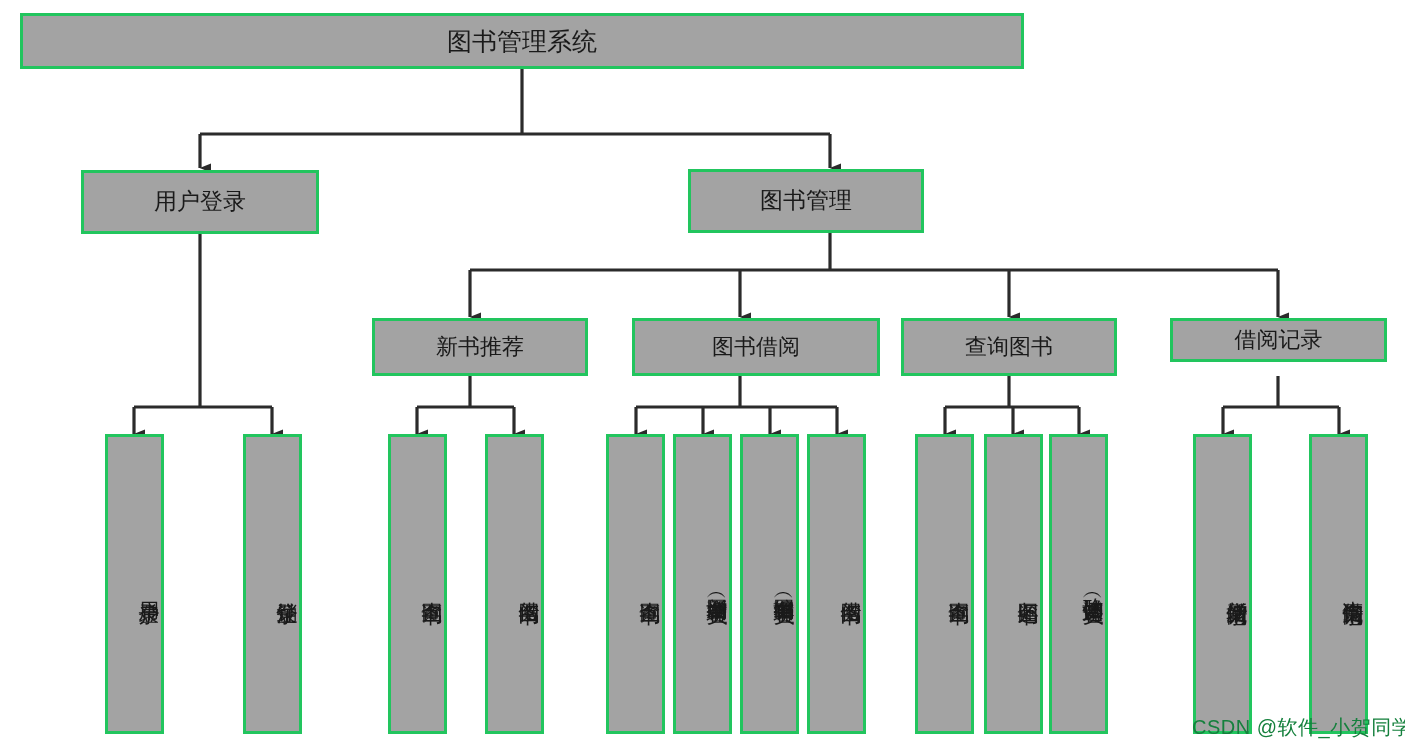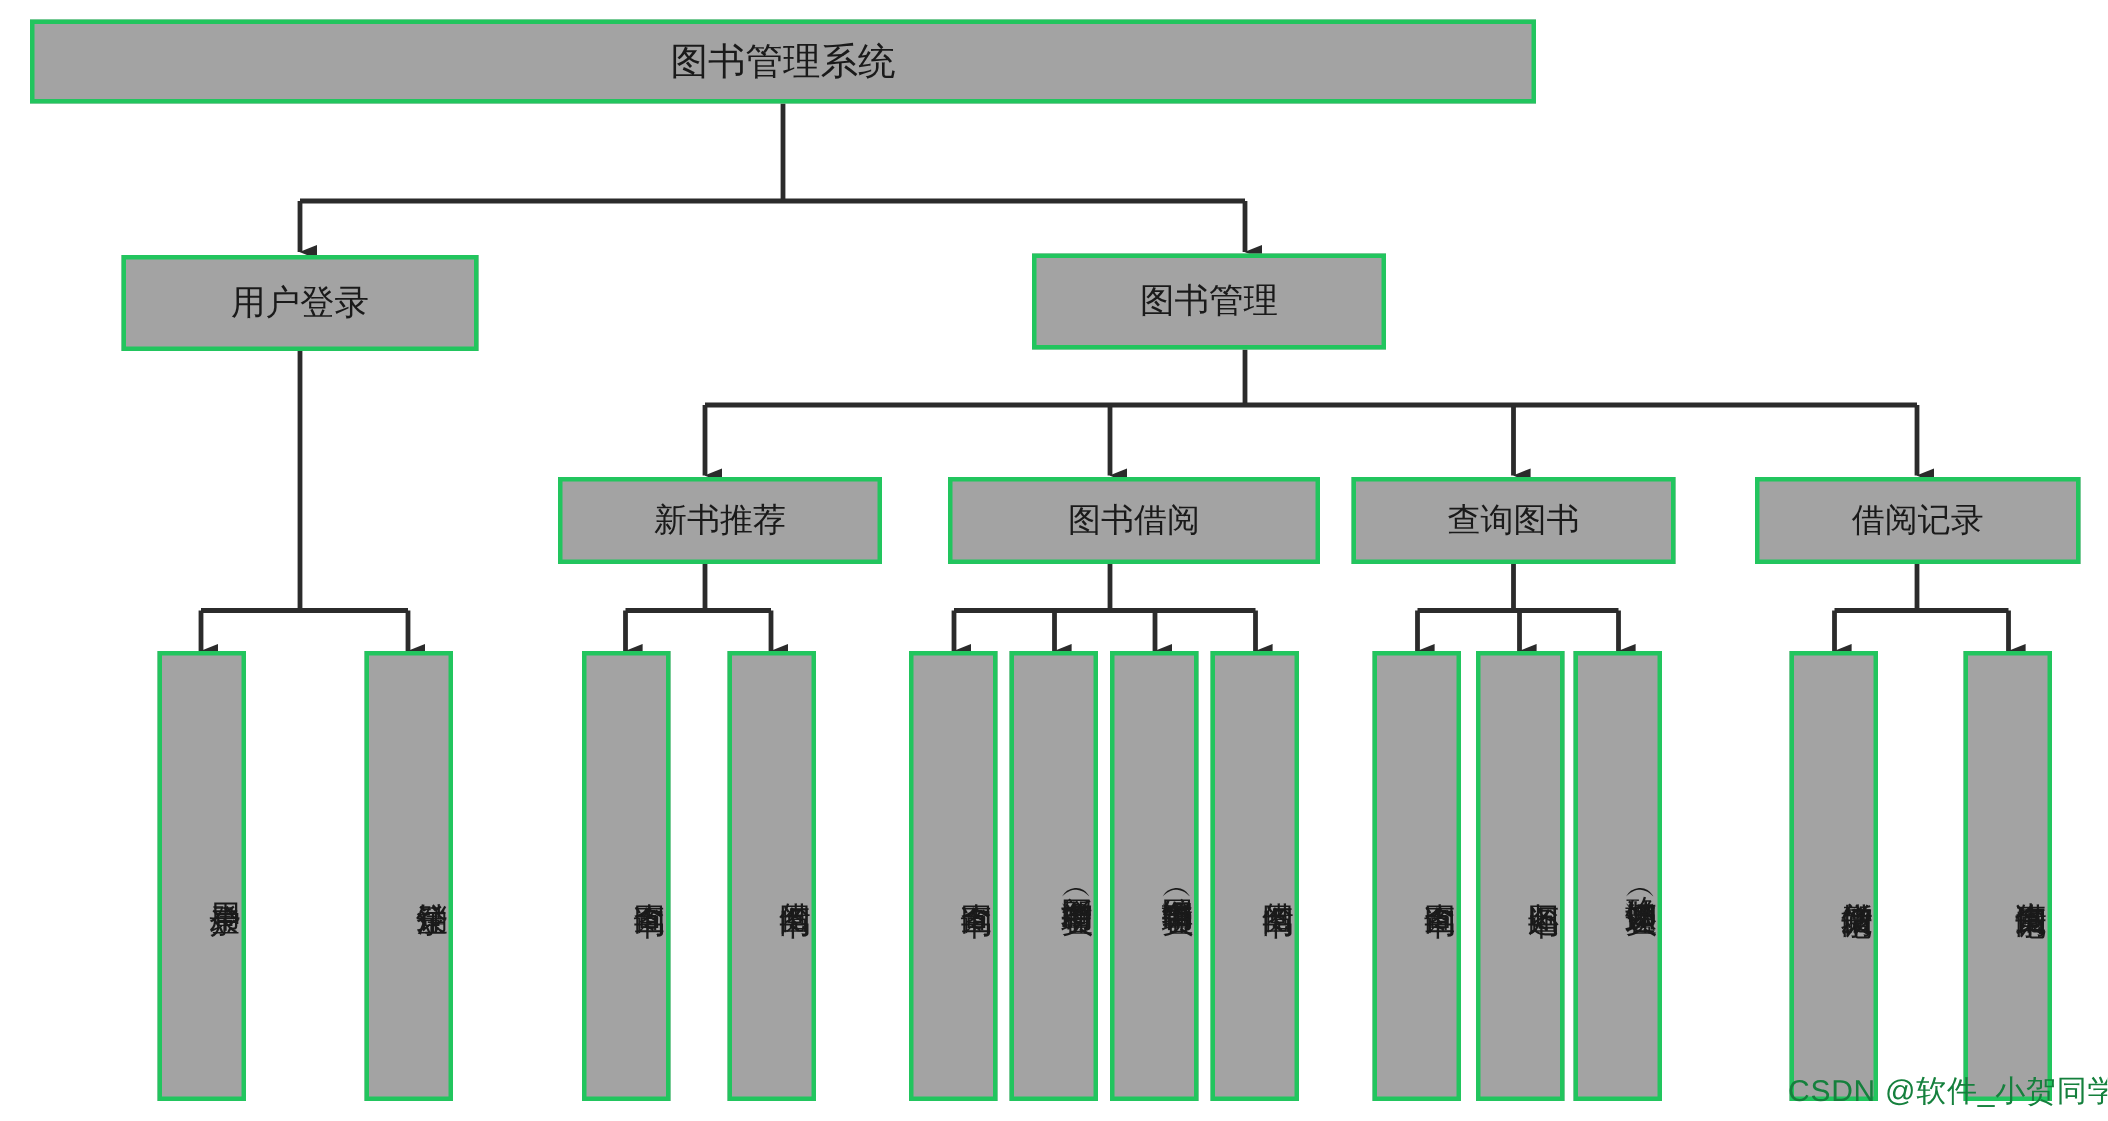--- a/index.html
+++ b/index.html
@@ -138,21 +138,21 @@
 
   <div class="node lvl2" style="left:362px; top:318px; width:216px; height:58px;margin-left:10px;">
     <span class="node-label">新书推荐</span>
   </div>
   <div class="node lvl2" style="left:632px; top:318px; width:248px; height:58px;">
     <span class="node-label">图书借阅</span>
   </div>
   <div class="node lvl2" style="left:901px; top:318px; width:216px; height:58px;">
     <span class="node-label">查询图书</span>
   </div>
-  <div class="node lvl2" style="left:1170px; top:318px; width:217px; height:58px;">
+  <div class="node lvl2" style="left:1170px; top:318px; width:217px; height:44px;">
     <span class="node-label">借阅记录</span>
   </div>
 
   <div class="node leaf" style="left:105px; top:434px; width:59px; height:300px;">
     <span class="node-label">用户登录</span>
   </div>
   <div class="node leaf" style="left:243px; top:434px; width:59px; height:300px;">
     <span class="node-label">注销登录</span>
   </div>
 

